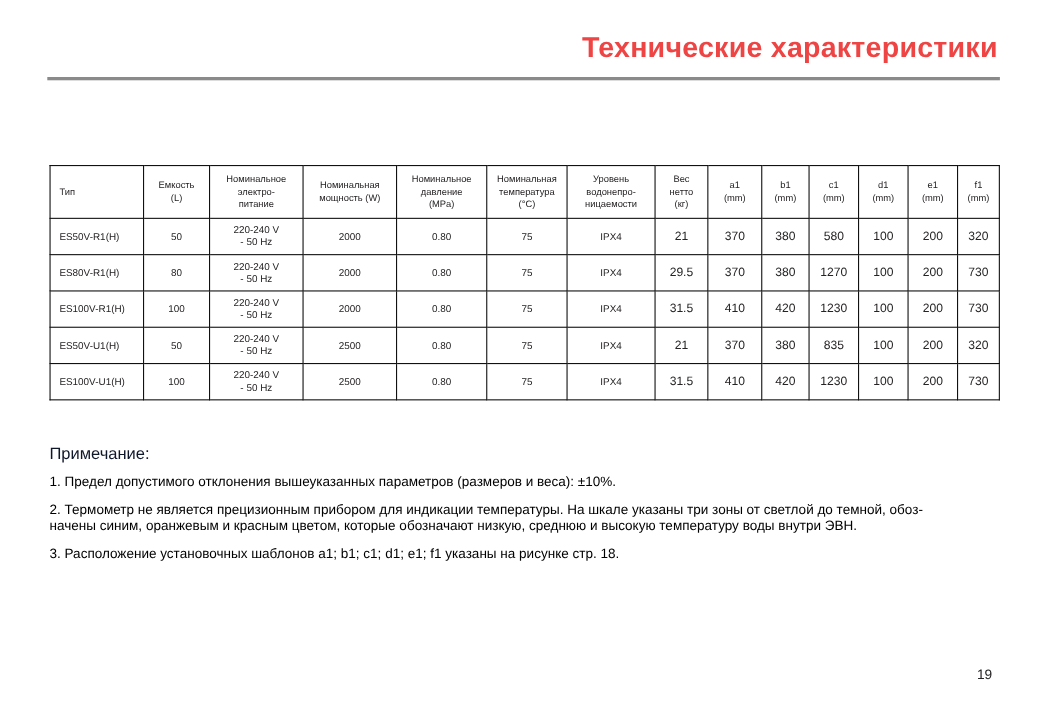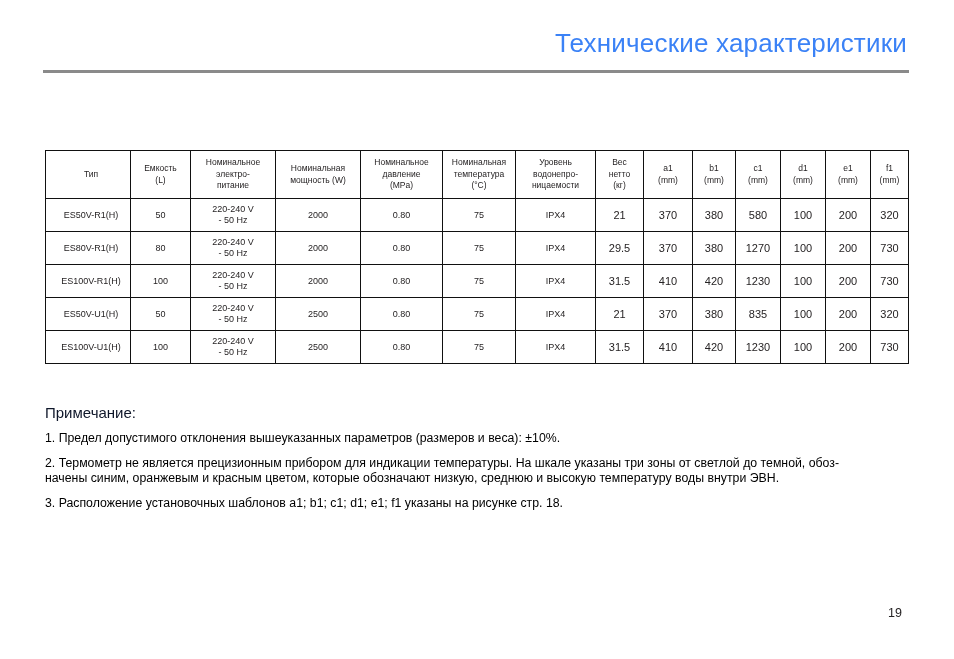--- a/index.html
+++ b/index.html
@@ -12,23 +12,23 @@
     overflow: hidden;
   }
   .page { position: absolute; inset: 0; }
 
   
   .page-title {
     position: absolute;
     top: 28px; left: 45px; right: 47px;
     text-align: right;
     font-size: 26px;
-    font-weight: normal;
+    font-weight: bold;
     letter-spacing: 0.2px;
-    color: #3b82f6;
+    color: #ef4444;
     margin: 0;
   }
   .title-rule {
     position: absolute;
     top: 70px; left: 43px; right: 45px;
     height: 3px;
     background: #8a8a8a;
   }
 
   
@@ -56,21 +56,21 @@
     font-size: 8.5px;
     line-height: 11.5px;
     color: #262324;
   }
   table.spec td {
     font-size: 9px;
     line-height: 11px;
     color: #262324;
   }
   table.spec th.col-type, table.spec td.col-type {
-    text-align: center;
+    text-align: left;
     padding-left: 8px;
   }
   table.spec td.big {
     font-size: 11px;
     line-height: 13px;
   }
 
   
   .notes {
     position: absolute;

